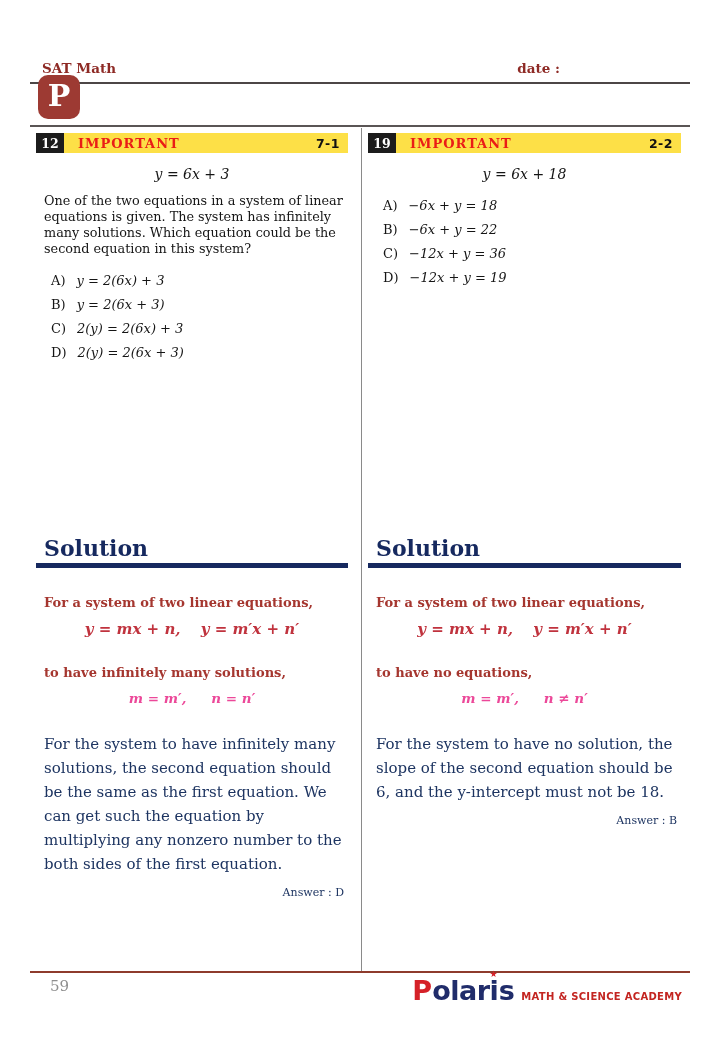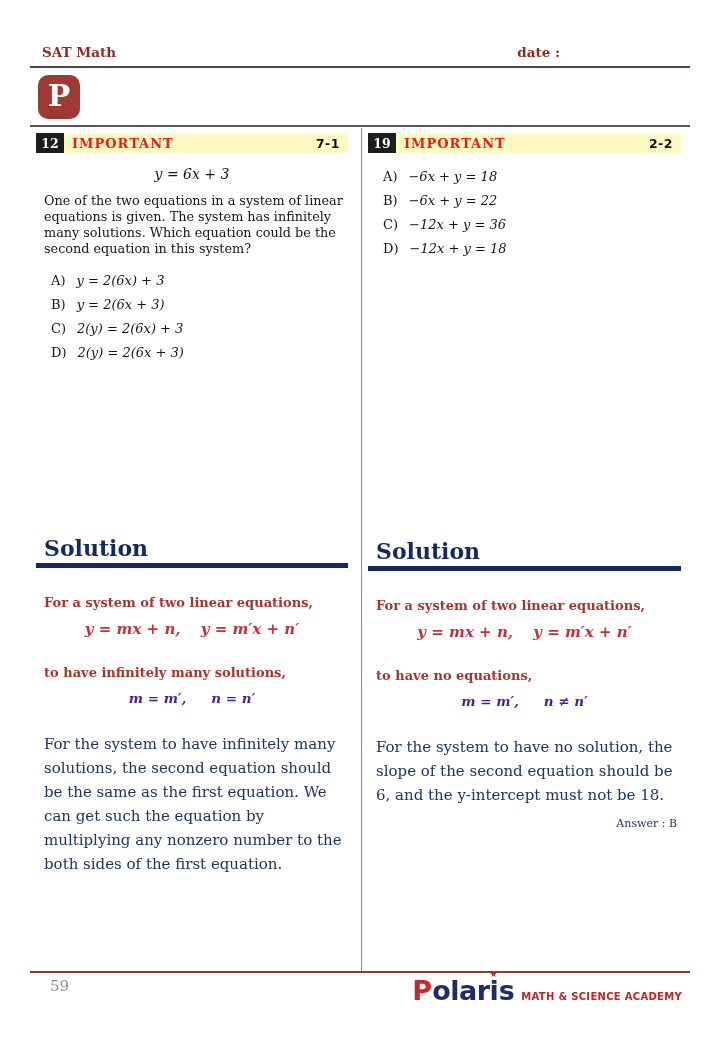--- a/index.html
+++ b/index.html
@@ -1,64 +1,64 @@
 <!DOCTYPE html>
 <html><head>
 <meta charset="utf-8">
 <style>
   * { margin:0; padding:0; box-sizing:border-box; }
   html,body { width:720px; height:1040px; background:#ffffff; overflow:hidden;
               font-family:"DejaVu Serif", serif; }
   .page { position:relative; width:720px; height:1040px; background:#fff; }
 
   
-  .header { position:absolute; left:30px; right:30px; top:44px;
+  .header { position:absolute; left:30px; right:30px; top:60px;
             display:flex; justify-content:space-between; 
             border-bottom:2px solid #4c4646; padding:0 2px 6px 12px; }
   .header .hleft  { font-size:13.5px; font-weight:bold; color:#8e2a25; }
   .header .hright { font-size:13.5px; font-weight:bold; color:#8e2a25; padding-right:128px; }
 
   
   .titlebar { position:absolute; left:30px; right:30px; top:68px; height:59px;
               display:flex; align-items:center; gap:16px;
               border-bottom:2px solid #5a5555; padding-left:8px; }
   .badge { width:42px; height:44px; background:#9d3a33; border-radius:10px;
            color:#fff; font-size:30px; font-weight:bold;
            display:flex; align-items:center; justify-content:center; padding-bottom:3px; }
   .title { font-size:26px; font-weight:bold; color:#9d352e; letter-spacing:0.2px; }
 
   
   .columns { position:absolute; left:30px; right:30px; top:128px; height:844px; display:flex; }
   .vdivider { position:absolute; left:331px; top:0; bottom:0; width:1px; background:#8a8a8a; }
   .col { width:331px; padding:5px 13px 0 6px; }
   .col.right { width:329px; padding:5px 9px 0 7px; }
 
-  .prob-bar { height:20px; background:#fef9c3; display:flex; align-items:center; }
+  .prob-bar { height:20px; background:#fde047; display:flex; align-items:center; }
   .prob-num { background:#1c1c1c; color:#fff; font-size:12.5px; font-weight:bold;
               height:20px; min-width:28px; display:flex; align-items:center; justify-content:center; }
-  .prob-imp { color:#ea1c16; font-size:13px; font-weight:bold; letter-spacing:1px; margin-left:8px; }
+  .prob-imp { color:#ea1c16; font-size:13px; font-weight:bold; letter-spacing:1px; margin-left:14px; }
   .prob-spacer { flex:1; }
   .prob-code { color:#111; font-size:12.5px; font-weight:bold;
                font-family:"DejaVu Sans", sans-serif; margin-right:8px; letter-spacing:0.5px; }
 
   .prob-block { height:365px; }
   .equation { text-align:center; font-size:14px; color:#151515; margin-top:13px; }
   .math { font-style:italic; font-family:"DejaVu Serif", serif; }
   .prompt { width:302px; margin:11px 0 0 8px; font-size:12.8px; line-height:1.26; color:#151515; }
   .choices { margin:16px 0 0 15px; }
   .choice { display:flex; gap:11px; margin-bottom:9px; font-size:13px; color:#151515; }
   .choice .cl { font-style:normal; flex:0 0 auto; }
 
   
   .sol-head { font-size:22px; line-height:26px; font-weight:bold; color:#16295f;
               margin:4px 0 0 8px; }
   .sol-rule { height:5px; background:#16295f; margin-top:2px; }
   .maroon { color:#a5362f; font-weight:bold; font-size:13px; margin:27px 0 0 8px; }
   .crimson { color:#c0333e; font-weight:bold; font-size:15px; text-align:center; margin-top:10px; }
-  .bright  { color:#4c1d95; font-weight:bold; font-size:13.5px; text-align:center; margin-top:10px; }
+  .bright  { color:#ec4899; font-weight:bold; font-size:13.5px; text-align:center; margin-top:10px; }
   .expl { margin:26px 2px 0 8px; font-size:15px; line-height:24px; color:#1d3461; }
   .answer { text-align:right; margin-top:10px; padding-right:4px; font-size:11px; color:#1d3461; }
 
   
   .footer { position:absolute; left:30px; right:30px; top:971px;
             border-top:2px solid #8e3b2c; display:flex; justify-content:space-between;
             align-items:flex-start; padding:4px 8px 0 20px; }
   .pagenum { font-size:15px; color:#8f8f8f; }
   .logo { display:flex; align-items:baseline; font-family:"DejaVu Sans", sans-serif; }
   .logo-p   { color:#d52128; font-size:27px; font-weight:bold; line-height:1; }
@@ -114,47 +114,49 @@
         </div>
       </div>
       <div class="solution">
         <div class="sol-head">Solution</div>
         <div class="sol-rule"></div>
         <p class="maroon">For a system of two linear equations,</p>
         <p class="crimson math">y = mx + n,  y = m′x + n′</p>
         <p class="maroon">to have infinitely many solutions,</p>
         <p class="bright math">m = m′,   n = n′</p>
         <p class="expl">For the system to have infinitely many solutions, the second equation should be the same as the first equation. We can get such the equation by multiplying any nonzero number to the both sides of the first equation.</p>
+        <p class="answer">Answer : D</p>
       </div>
     </div>
 
     <div class="col right">
       <div class="prob-bar">
         <span class="prob-num">19</span>
         <span class="prob-imp">IMPORTANT</span>
         <span class="prob-spacer"></span>
         <span class="prob-code">2-2</span>
       </div>
       <div class="prob-block">
+        <div class="equation math">y = 6x + 18</div>
         <div class="choices">
           <div class="choice">
             <span class="cl">A)</span>
             <span class="math">−6x + y = 18</span>
           </div>
           <div class="choice">
             <span class="cl">B)</span>
             <span class="math">−6x + y = 22</span>
           </div>
           <div class="choice">
             <span class="cl">C)</span>
             <span class="math">−12x + y = 36</span>
           </div>
           <div class="choice">
             <span class="cl">D)</span>
-            <span class="math">−12x + y = 18</span>
+            <span class="math">−12x + y = 19</span>
           </div>
         </div>
       </div>
       <div class="solution">
         <div class="sol-head">Solution</div>
         <div class="sol-rule"></div>
         <p class="maroon">For a system of two linear equations,</p>
         <p class="crimson math">y = mx + n,  y = m′x + n′</p>
         <p class="maroon">to have no equations,</p>
         <p class="bright math">m = m′,   n ≠ n′</p>

